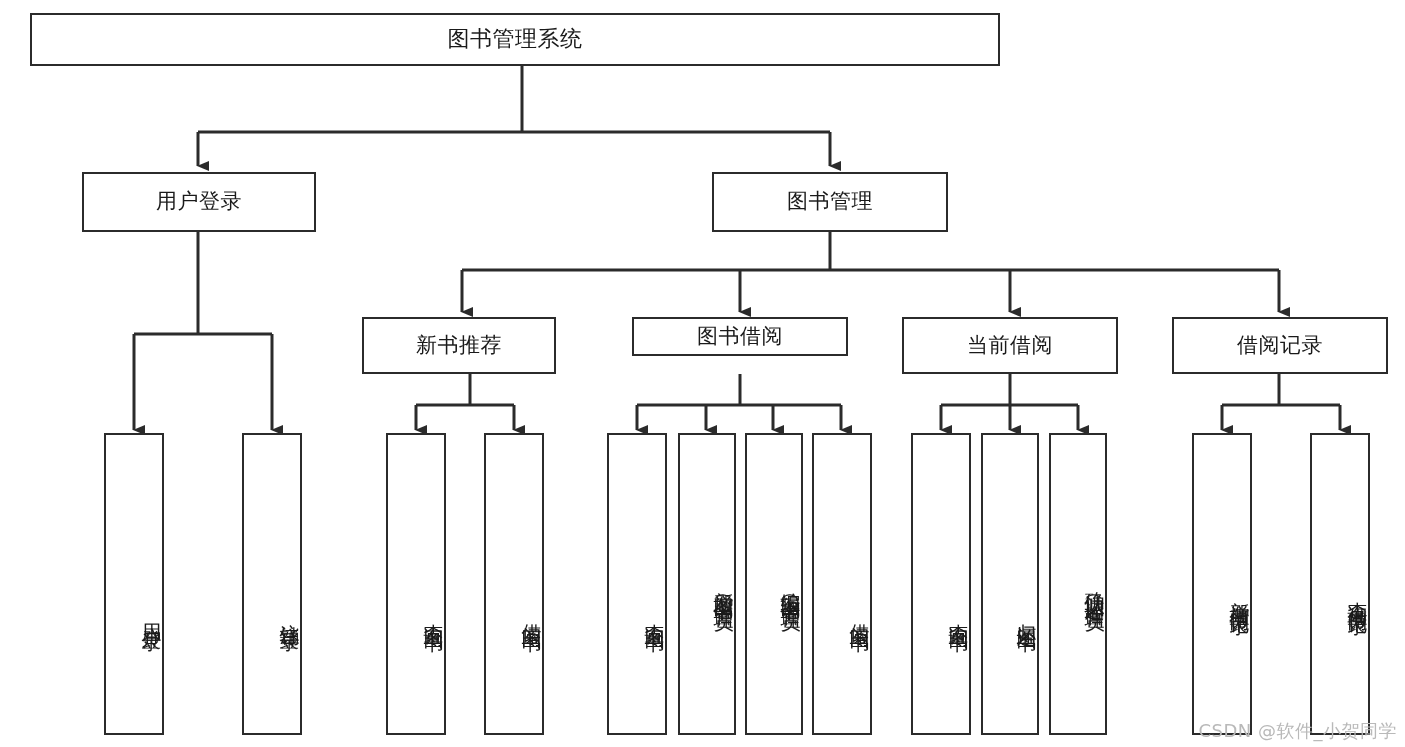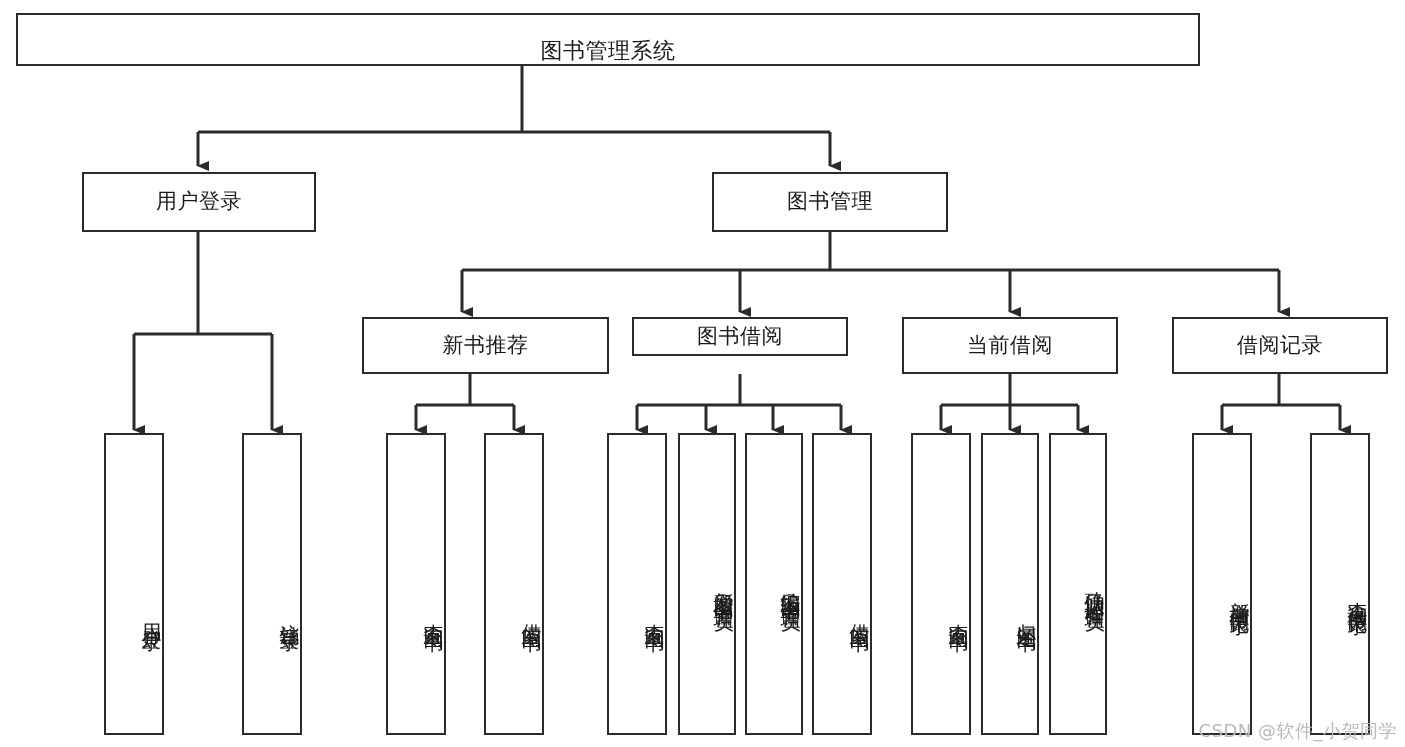--- a/index.html
+++ b/index.html
@@ -121,32 +121,32 @@
       <path d="M1010,405 L1010,430" marker-end="url(#arrow)"></path>
       <path d="M1078,405 L1078,430" marker-end="url(#arrow)"></path>
 
       <path d="M1279,374 L1279,405"></path>
       <path d="M1222,405 L1340,405"></path>
       <path d="M1222,405 L1222,430" marker-end="url(#arrow)"></path>
       <path d="M1340,405 L1340,430" marker-end="url(#arrow)"></path>
     </g>
   </svg>
 
-  <div class="node h root" style="left:16px; top:13px; width:1184px; height:53px;align-items:flex-end;">
+  <div class="node h root" style="left:30px; top:13px; width:970px; height:53px;">
     <span>图书管理系统</span>
   </div>
 
   <div class="node h" style="left:82px; top:172px; width:234px; height:60px;">
     <span>用户登录</span>
   </div>
   <div class="node h" style="left:712px; top:172px; width:236px; height:60px;">
     <span>图书管理</span>
   </div>
 
-  <div class="node h" style="left:362px; top:317px; width:247px; height:57px;">
+  <div class="node h" style="left:362px; top:317px; width:194px; height:57px;">
     <span>新书推荐</span>
   </div>
   <div class="node h" style="left:632px; top:317px; width:216px; height:39px;">
     <span>图书借阅</span>
   </div>
   <div class="node h" style="left:902px; top:317px; width:216px; height:57px;text-align:center;">
     <span>当前借阅</span>
   </div>
   <div class="node h" style="left:1172px; top:317px; width:216px; height:57px;">
     <span>借阅记录</span>

